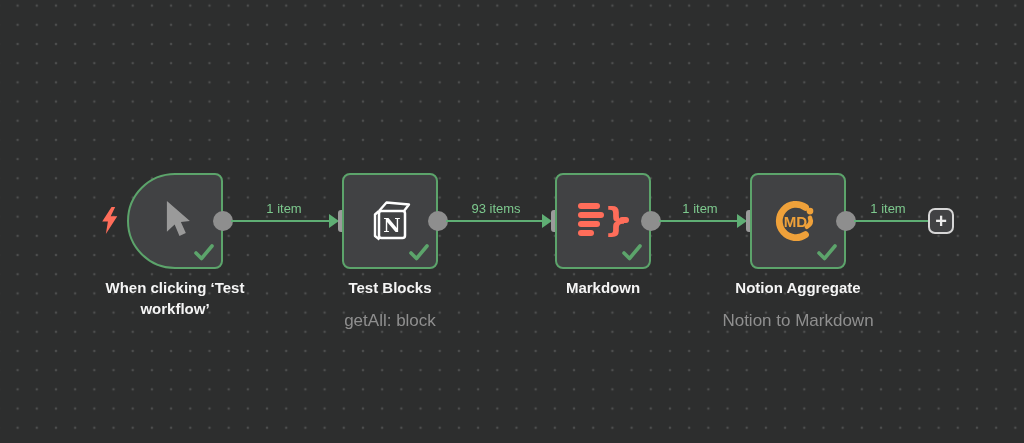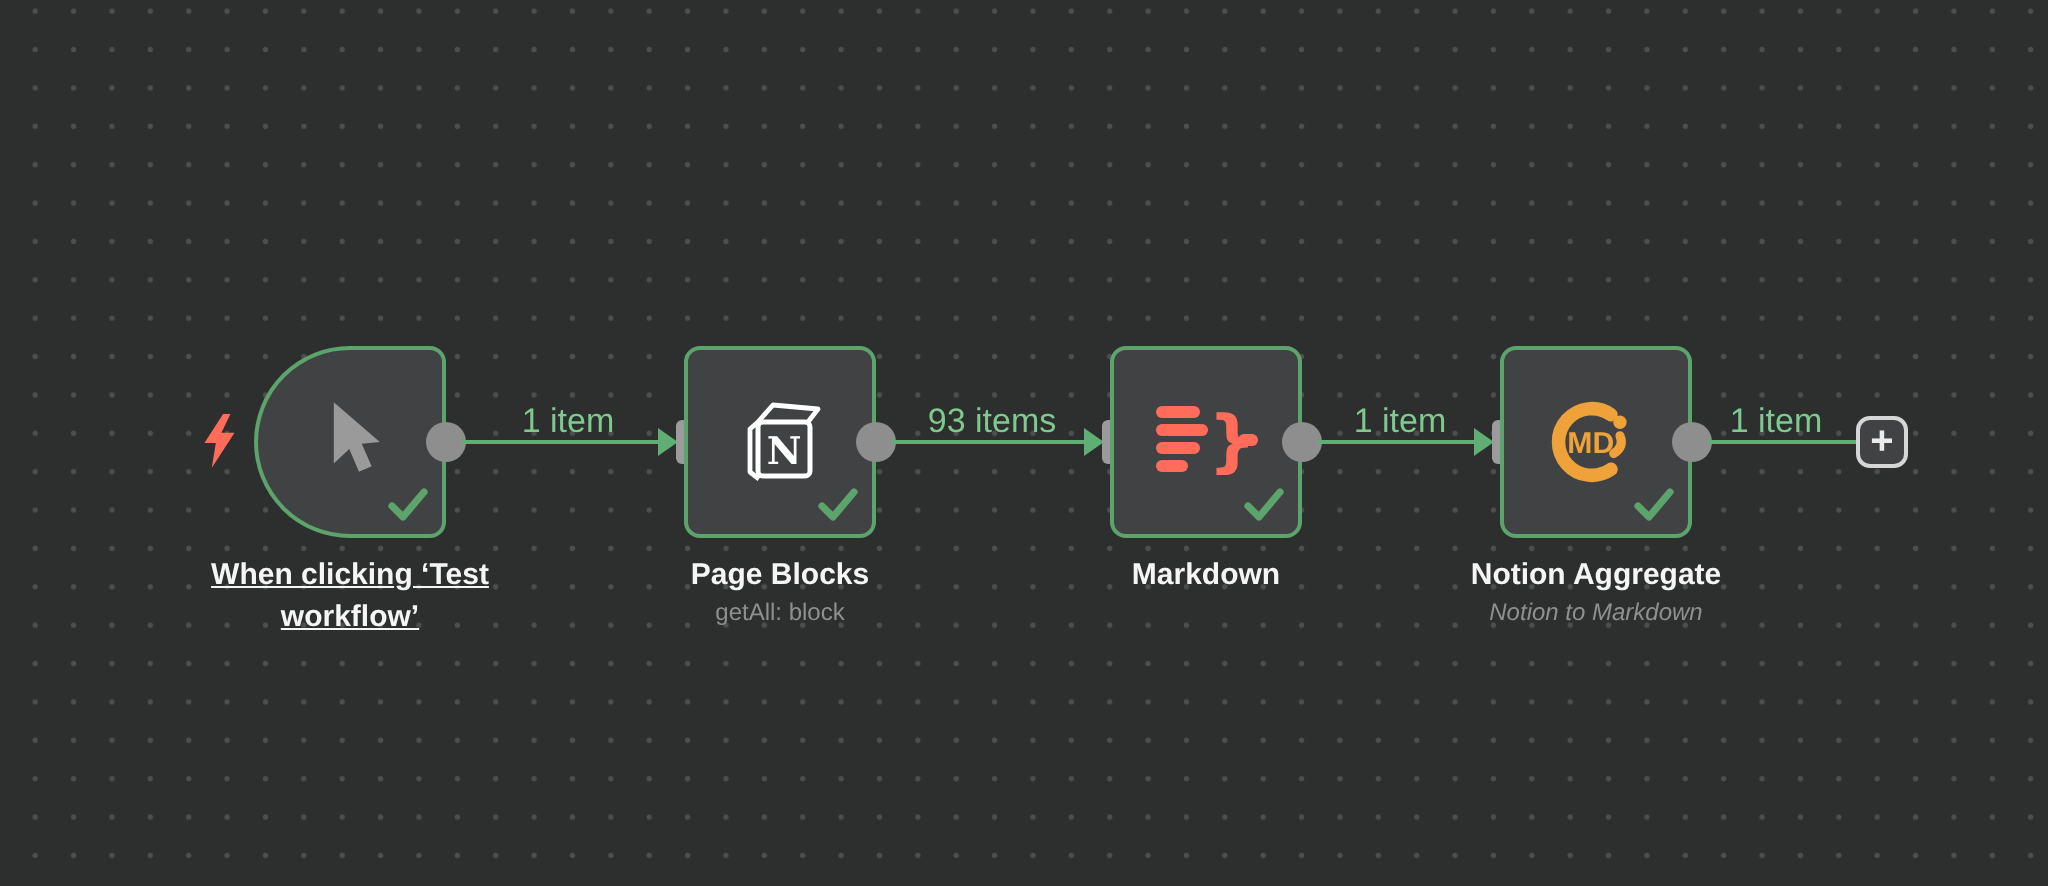--- a/index.html
+++ b/index.html
@@ -15,23 +15,23 @@
     position:absolute;top:173px;width:96px;height:96px;box-sizing:border-box;
     background:#414244;border:2px solid #5ca46b;border-radius:8px;
     display:flex;align-items:center;justify-content:center;
   }
   .node.trigger{border-radius:48px 8px 8px 48px;}
   .check{position:absolute;right:6px;bottom:4px;}
   .port-out{position:absolute;top:211px;width:20px;height:20px;border-radius:50%;background:#8e8e8e;}
   .port-in{position:absolute;top:210px;width:8px;height:22px;border-radius:3px;background:#9b9b9b;}
   .wire{position:absolute;top:220px;height:2px;background:#5fae74;}
   .arrow{position:absolute;top:214px;width:0;height:0;border-top:7px solid transparent;border-bottom:7px solid transparent;border-left:10px solid #5fae74;}
-  .wire-label{position:absolute;top:201px;transform:translateX(-50%);color:#7dc98e;font-size:17px;white-space:nowrap;}
+  .wire-label{position:absolute;top:201px;transform:translateX(-50%);color:#7dc98e;font-size:13px;white-space:nowrap;}
   .node-label{position:absolute;top:278px;width:190px;transform:translateX(-50%);text-align:center;color:#f5f5f5;font-size:15px;font-weight:600;line-height:1.38;}
-  .node-sub{position:absolute;top:299px;width:190px;transform:translateX(-50%);text-align:center;color:#8f8f8f;font-size:12px;font-weight:400;}
+  .node-sub{position:absolute;top:311px;width:190px;transform:translateX(-50%);text-align:center;color:#8f8f8f;font-size:17px;font-weight:400;}
   .bolt{position:absolute;left:101px;top:207px;}
   .add-btn{
     position:absolute;left:928px;top:208px;width:26px;height:26px;box-sizing:border-box;
     background:#414244;border:2px solid #d6d6d6;border-radius:7px;
     display:flex;align-items:center;justify-content:center;
     color:#ececec;font-size:20px;font-weight:700;line-height:1;cursor:pointer;
   }
 </style>
 </head>
 <body>
@@ -44,40 +44,40 @@
 
   <div class="node trigger" style="left:127px;">
     <svg width="33" height="43" viewBox="0 0 30 40">
       <path d="M7 1 L7 29.5 L14.2 22.8 L18.7 33.4 L24.6 30.8 L20 20.4 L28.4 19.5 Z" fill="#9a9a9a"></path>
     </svg>
     <svg class="check" width="22" height="22" viewBox="0 0 22 22">
       <polyline points="3,12 8.5,17.5 19,5" fill="none" stroke="#5ca46b" stroke-width="3.6" stroke-linecap="round" stroke-linejoin="round"></polyline>
     </svg>
   </div>
   <div class="port-out" style="left:213px;"></div>
-  <div class="node-label" style="left:175px;text-decoration:underline;">When clicking ‘Test workflow’</div>
+  <div class="node-label" style="left:175px;">When clicking ‘Test workflow’</div>
 
   <div class="wire" style="left:231px;width:98px;"></div>
   <div class="arrow" style="left:329px;"></div>
   <div class="wire-label" style="left:284px;">1 item</div>
 
   <div class="port-in" style="left:338px;"></div>
   <div class="node" style="left:342px;">
     <svg width="46" height="46" viewBox="0 0 46 46">
       <path d="M12 13 L19.5 4.5 L42 6.5 L37 13" fill="none" stroke="#ffffff" stroke-width="2.4" stroke-linejoin="round"></path>
       <path d="M12 13 L8 16.5 L8 38 L12.5 41.5" fill="none" stroke="#ffffff" stroke-width="2.4" stroke-linejoin="round"></path>
       <rect x="12" y="13" width="26" height="27" rx="2.5" fill="none" stroke="#ffffff" stroke-width="2.5"></rect>
       <text x="25" y="34" text-anchor="middle" font-family="DejaVu Serif, serif" font-weight="bold" font-size="19" fill="#ffffff">N</text>
     </svg>
     <svg class="check" width="22" height="22" viewBox="0 0 22 22">
       <polyline points="3,12 8.5,17.5 19,5" fill="none" stroke="#5ca46b" stroke-width="3.6" stroke-linecap="round" stroke-linejoin="round"></polyline>
     </svg>
   </div>
   <div class="port-out" style="left:428px;"></div>
-  <div class="node-label" style="left:390px;">Page Blocks</div>
+  <div class="node-label" style="left:390px;">Test Blocks</div>
   <div class="node-sub" style="left:390px;">getAll: block</div>
 
   <div class="wire" style="left:446px;width:96px;"></div>
   <div class="arrow" style="left:542px;"></div>
   <div class="wire-label" style="left:496px;">93 items</div>
 
   <div class="port-in" style="left:551px;"></div>
   <div class="node" style="left:555px;">
     <svg width="52" height="40" viewBox="0 0 52 40">
       <rect x="1" y="2" width="22" height="6" rx="3" fill="#ff6d5a"></rect>
@@ -105,21 +105,21 @@
       <text x="21.5" y="29.5" text-anchor="middle" font-family="Liberation Sans, sans-serif" font-weight="bold" font-size="14.5" fill="#efa13a">MD</text>
       <circle cx="35.5" cy="14.5" r="3.2" fill="#efa13a"></circle>
       <path d="M35.5 21 C37 24.5 36 27.5 32.5 29.5" fill="none" stroke="#efa13a" stroke-width="4.4" stroke-linecap="round"></path>
     </svg>
     <svg class="check" width="22" height="22" viewBox="0 0 22 22">
       <polyline points="3,12 8.5,17.5 19,5" fill="none" stroke="#5ca46b" stroke-width="3.6" stroke-linecap="round" stroke-linejoin="round"></polyline>
     </svg>
   </div>
   <div class="port-out" style="left:836px;"></div>
   <div class="node-label" style="left:798px;">Notion Aggregate</div>
-  <div class="node-sub" style="left:798px;font-style:italic;">Notion to Markdown</div>
+  <div class="node-sub" style="left:798px;">Notion to Markdown</div>
 
   <div class="wire" style="left:854px;width:74px;"></div>
   <div class="wire-label" style="left:888px;">1 item</div>
 
   <div class="add-btn">
     <span>+</span>
   </div>
 
 </div>
 

